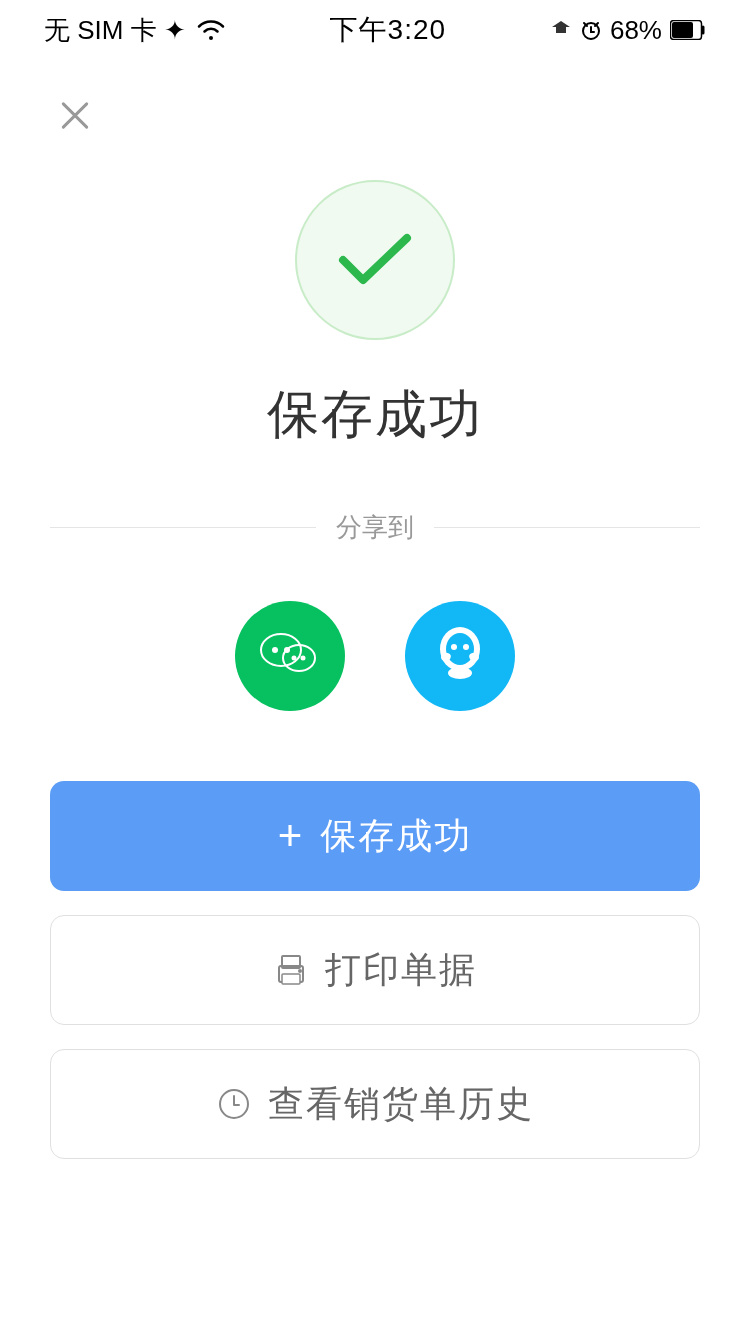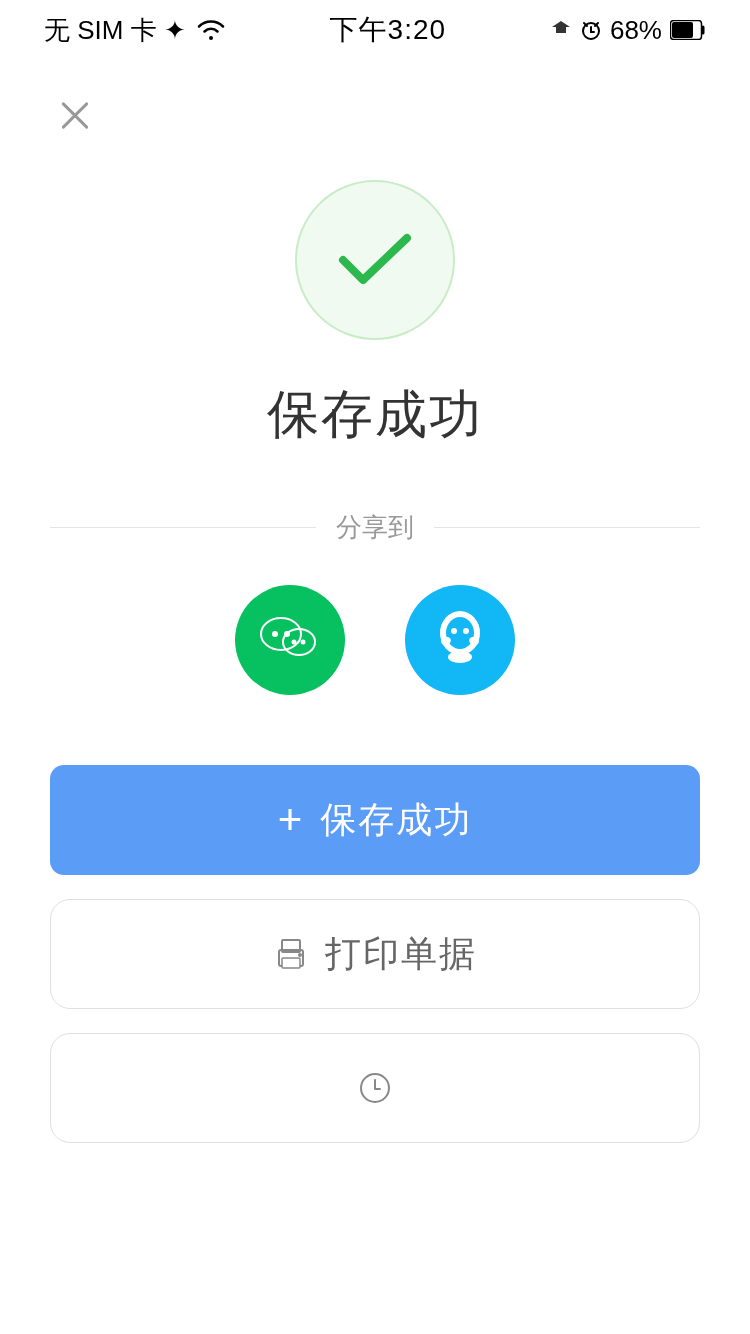--- a/index.html
+++ b/index.html
@@ -100,21 +100,21 @@
       font-weight: 400;
       margin-bottom: 60px;
       letter-spacing: 2px;
     }
 
     
     .divider-section {
       width: 100%;
       display: flex;
       align-items: center;
-      margin-bottom: 40px;
+      margin-bottom: 56px;
     }
     .divider-line {
       flex: 1;
       height: 1px;
       background: #e5e5e5;
     }
     .divider-text {
       font-size: 26px;
       color: #999;
       padding: 0 20px;
@@ -162,21 +162,21 @@
       cursor: pointer;
       display: flex;
       align-items: center;
       justify-content: center;
       gap: 16px;
       letter-spacing: 2px;
     }
     .btn-secondary {
       width: 100%;
       height: 110px;
-      border-radius: 20px;
+      border-radius: 14px;
       background: #fff;
       color: #666;
       font-size: 36px;
       border: 1.5px solid #e0e0e0;
       cursor: pointer;
       display: flex;
       align-items: center;
       justify-content: center;
       gap: 16px;
       letter-spacing: 2px;
@@ -277,16 +277,17 @@
         <circle cx="27" cy="19" r="2" fill="#888"></circle>
       </svg>
       <span>打印单据</span>
     </button>
 
     <button class="btn-secondary">
       <svg width="36" height="36" viewBox="0 0 36 36" fill="none">
         <circle cx="18" cy="18" r="14" stroke="#888" stroke-width="2" fill="none"></circle>
         <path d="M18 10 L18 19 L23 19" stroke="#888" stroke-width="2" stroke-linecap="round" stroke-linejoin="round"></path>
       </svg>
+      <span>查看销货单历史</span>
     </button>
 
   </div>
 </div>
 
 </body></html>

